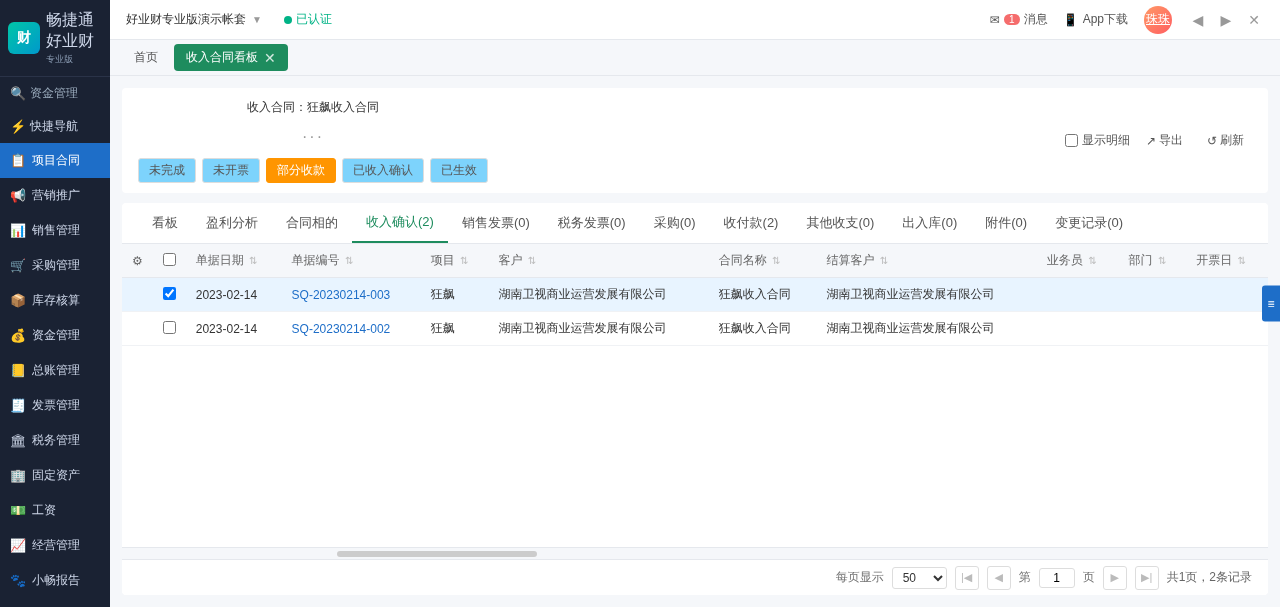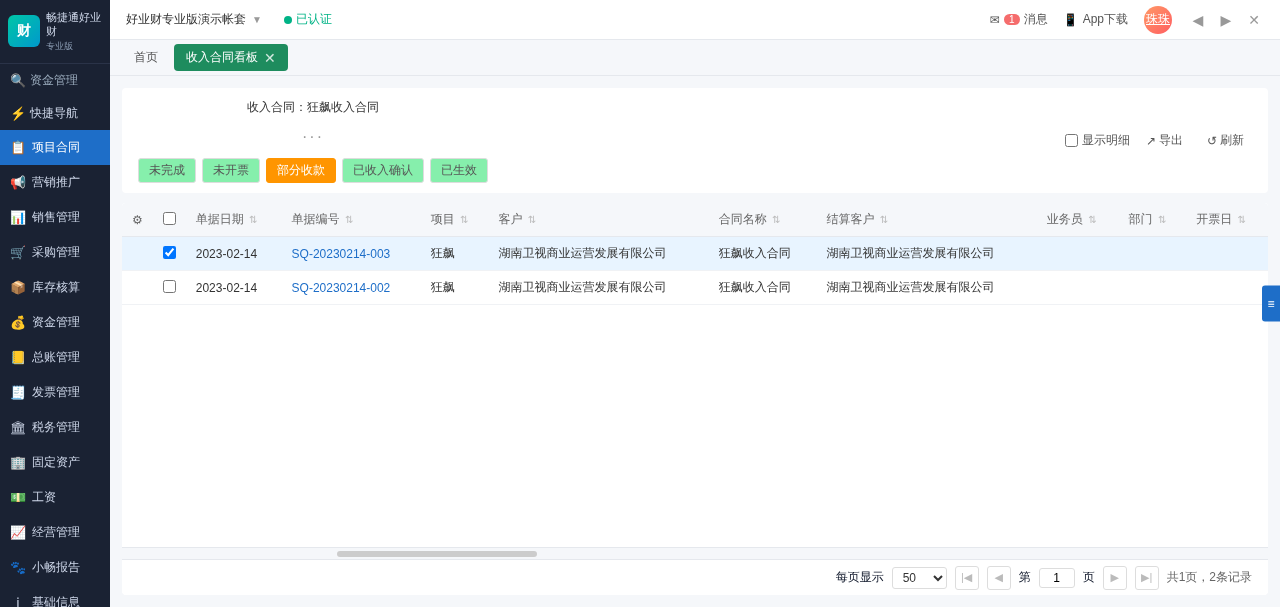--- a/index.html
+++ b/index.html
@@ -2,21 +2,21 @@
 <html><head>
   <meta charset="utf-8">
   <style>
     * { box-sizing: border-box; margin: 0; padding: 0; font-family: 'Microsoft YaHei', Arial, sans-serif; font-size: 12px; }
     body { display: flex; height: 607px; overflow: hidden; background: #f0f2f5; }
 
     
     .sidebar { width: 110px; background: #1a2233; display: flex; flex-direction: column; height: 100%; color: #fff; flex-shrink: 0; }
     .sidebar-logo { padding: 10px 8px; display: flex; align-items: center; gap: 6px; border-bottom: 1px solid #2a3348; }
     .sidebar-logo-icon { width: 32px; height: 32px; background: linear-gradient(135deg, #00c6a7, #0099cc); border-radius: 6px; display: flex; align-items: center; justify-content: center; font-size: 14px; font-weight: bold; color: #fff; flex-shrink: 0; }
-    .sidebar-logo-text { font-size: 11px; color: #cdd6e8; line-height: 1.3; }
+    .sidebar-logo-text { font-size: 16px; color: #cdd6e8; line-height: 1.3; }
     .sidebar-logo-badge { font-size: 9px; color: #8899b0; margin-top: 1px; }
     .sidebar-search { display: flex; align-items: center; gap: 4px; padding: 8px 10px; color: #99aabb; cursor: pointer; }
     .sidebar-nav { display: flex; align-items: center; gap: 4px; padding: 8px 10px; color: #cdd6e8; cursor: pointer; }
     .sidebar-item { display: flex; align-items: center; gap: 6px; padding: 9px 10px; color: #cdd6e8; cursor: pointer; }
     .sidebar-item.active { background: #1e6ec8; color: #fff; }
     .sidebar-item-icon { width: 16px; height: 16px; display: flex; align-items: center; justify-content: center; font-size: 13px; flex-shrink: 0; }
     .sidebar-item-label { font-size: 12px; }
 
     
     .main { flex: 1; display: flex; flex-direction: column; overflow: hidden; }
@@ -42,21 +42,21 @@
 
     
     .content { flex: 1; overflow: hidden; display: flex; flex-direction: column; background: #f5f7fa; padding: 12px; gap: 10px; }
 
     
     .contract-header { display: flex; align-items: center; justify-content: space-between; background: #fff; padding: 10px 16px; border-radius: 4px; }
     .contract-title-area { display: flex; align-items: center; gap: 12px; flex-direction: column; }
     .contract-title { font-size: 14px; color: #333; font-weight: 500; }
     .contract-more-btn { color: #999; cursor: pointer; font-size: 16px; letter-spacing: 2px; }
     .status-buttons { display: flex; gap: 6px; }
-    .status-btn { padding: 3px 10px; border-radius: 3px; border: 1px solid #ddd; color: #555; font-size: 12px; cursor: pointer; background: #86efac; }
+    .status-btn { padding: 3px 10px; border-radius: 3px; border: 1px solid #ddd; color: #555; font-size: 12px; cursor: pointer; background: #7dd3fc; }
     .status-btn.partial { background: #ff9500; color: #fff; border-color: #ff9500; }
     .contract-actions { display: flex; align-items: center; gap: 8px; }
     .action-btn { display: flex; align-items: center; gap: 3px; color: #555; cursor: pointer; font-size: 12px; padding: 4px 8px; }
     .show-detail-check { display: flex; align-items: center; gap: 4px; color: #555; }
     .show-detail-check input { width: 13px; height: 13px; }
 
     
     .sub-tabs { background: #fff; display: flex; align-items: center; border-radius: 4px 4px 0 0; padding: 0 16px; border-bottom: 1px solid #e5e8ed; flex-shrink: 0; }
     .sub-tab { padding: 10px 14px; color: #555; cursor: pointer; font-size: 13px; position: relative; white-space: nowrap; }
     .sub-tab.active { color: #1e8c5e; border-bottom: 2px solid #1e8c5e; }
@@ -77,21 +77,21 @@
     
     .total-row { padding: 8px 16px; background: #fffef0; border-top: 1px solid #f0f0e0; display: flex; align-items: center; gap: 16px; }
     .total-label { color: #666; font-weight: 500; }
 
     
     .scroll-bar-area { height: 12px; background: #f5f7fa; border-top: 1px solid #e5e8ed; overflow: hidden; position: relative; }
     .scroll-bar-inner { height: 6px; margin: 3px 215px 3px 215px; background: #ccc; border-radius: 3px; width: 200px; }
 
     
     .pagination { height: 36px; background: #fff; border-top: 1px solid #e5e8ed; display: flex; align-items: center; justify-content: flex-end; padding: 0 16px; gap: 8px; flex-shrink: 0; }
-    .pagination-label { color: #0f172a; }
+    .pagination-label { color: #737373; }
     .pagination-select { border: 1px solid #ddd; border-radius: 3px; padding: 2px 6px; color: #333; cursor: pointer; background: #fff; }
     .pagination-btn { width: 24px; height: 24px; border: 1px solid #ddd; border-radius: 3px; display: flex; align-items: center; justify-content: center; cursor: pointer; color: #555; font-size: 11px; background: #fff; }
     .pagination-btn.disabled { color: #bbb; cursor: default; }
     .pagination-input { width: 36px; border: 1px solid #ddd; border-radius: 3px; text-align: center; padding: 2px 4px; }
     .pagination-info { color: #666; }
 
     
     .window-controls { display: flex; gap: 8px; align-items: center; }
     .win-btn { width: 20px; height: 20px; display: flex; align-items: center; justify-content: center; cursor: pointer; color: #999; font-size: 14px; border-radius: 3px; }
 
@@ -248,20 +248,34 @@
           <span>导出</span>
         </div>
         <div class="action-btn">
           <span>↺</span>
           <span>刷新</span>
         </div>
       </div>
     </div>
 
     <div class="content-inner">
+      <div class="sub-tabs">
+        <div class="sub-tab">看板</div>
+        <div class="sub-tab">盈利分析</div>
+        <div class="sub-tab">合同相的</div>
+        <div class="sub-tab active">收入确认(2)</div>
+        <div class="sub-tab">销售发票(0)</div>
+        <div class="sub-tab">税务发票(0)</div>
+        <div class="sub-tab">采购(0)</div>
+        <div class="sub-tab">收付款(2)</div>
+        <div class="sub-tab">其他收支(0)</div>
+        <div class="sub-tab">出入库(0)</div>
+        <div class="sub-tab">附件(0)</div>
+        <div class="sub-tab">变更记录(0)</div>
+      </div>
 
       <div class="table-container">
         <div class="table-wrapper">
           <table>
             <thead>
               <tr>
                 <th class="gear-col">
                   <span>⚙</span>
                 </th>
                 <th class="checkbox-col">

